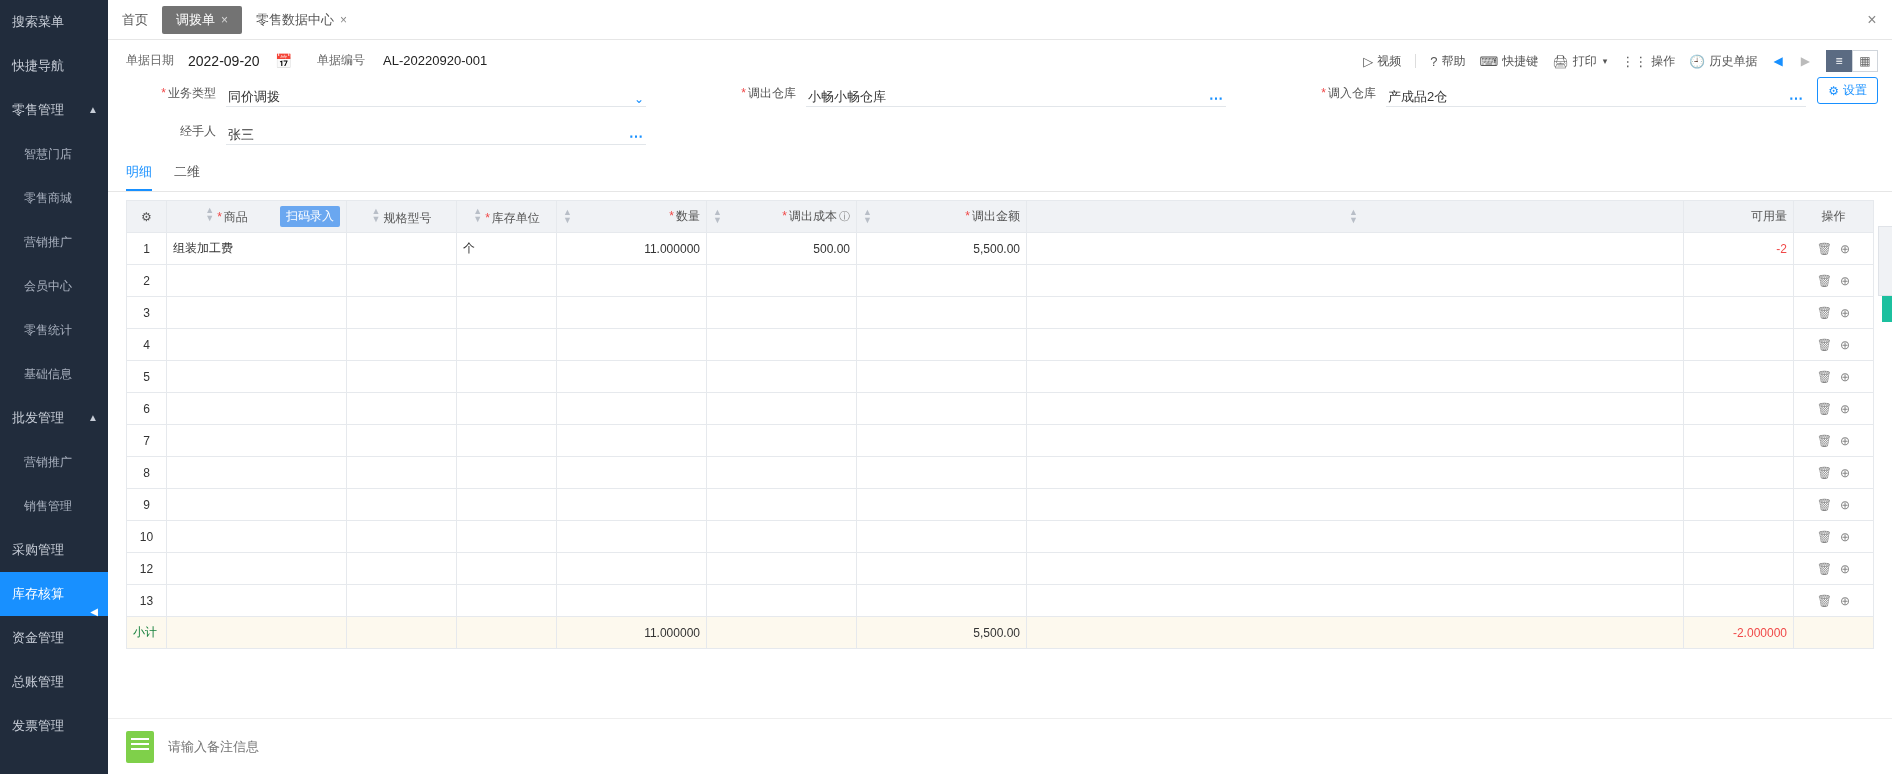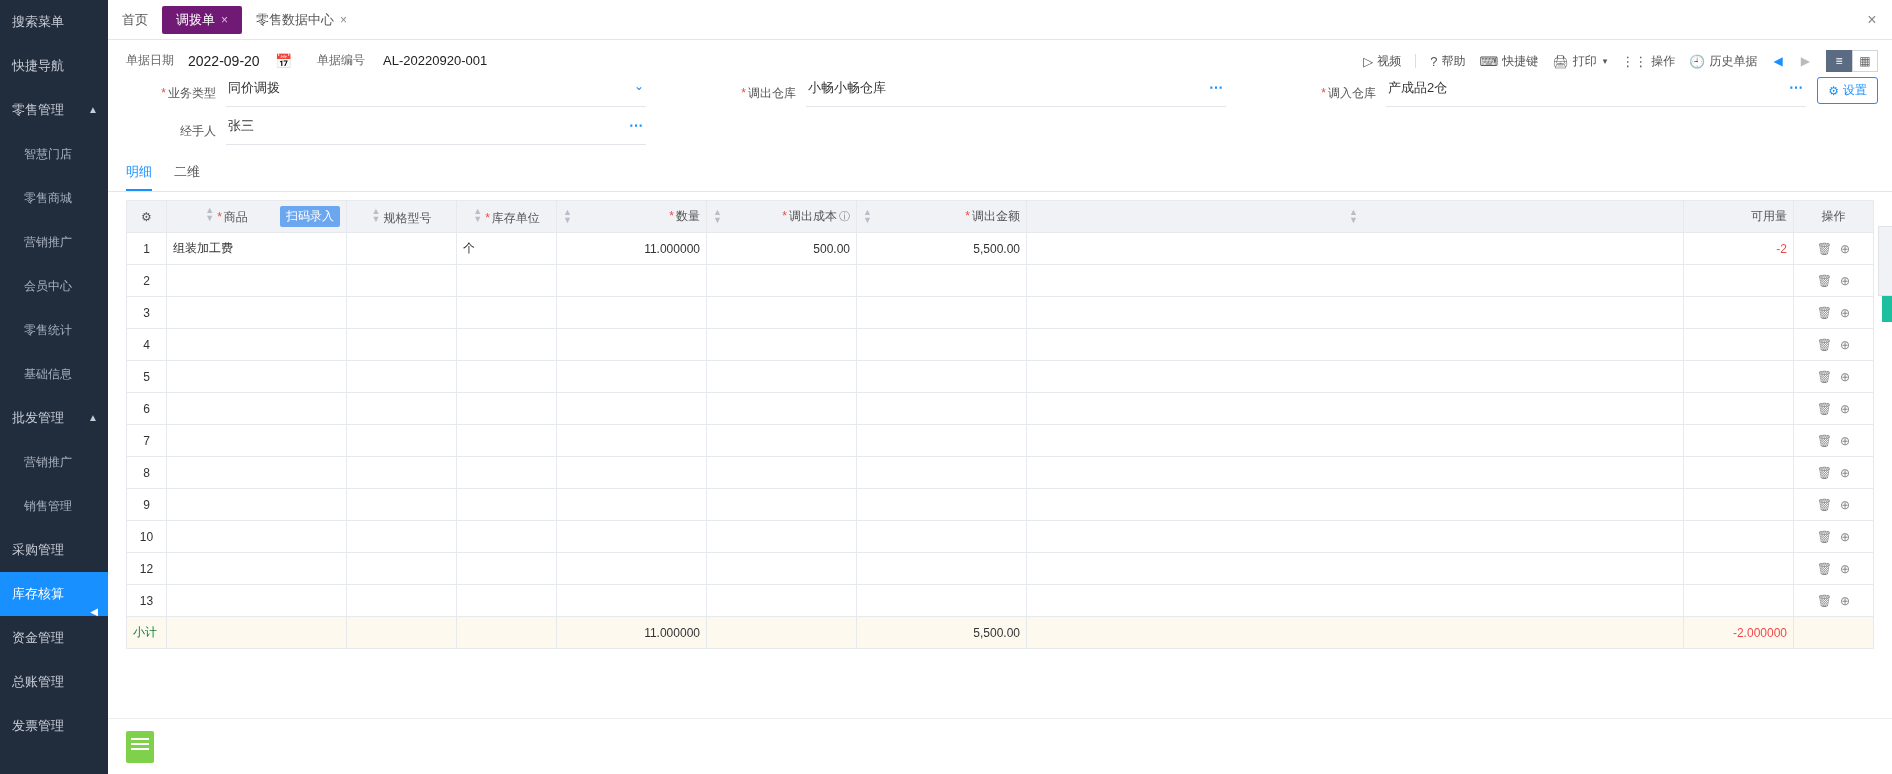--- a/index.html
+++ b/index.html
@@ -12,21 +12,21 @@
 .sidebar-item.section { display: flex; align-items: flex-end; justify-content: space-between; padding-right: 10px; }
 .sidebar-item.active { background: #1890ff; color: #fff; }
 .sidebar-item .caret { font-size: 10px; }
 
 
 .main { position: absolute; left: 108px; top: 0; right: 0; height: 774px; display: flex; flex-direction: column; }
 
 
 .tabs { height: 40px; display: flex; align-items: center; border-bottom: 1px solid #e6e6e6; position: relative; }
 .tab { padding: 0 14px; height: 28px; line-height: 28px; font-size: 13px; display: flex; align-items: center; gap: 6px; cursor: pointer; color: #555; }
-.tab.active { background: #701a75; color: #fff; border-radius: 2px; }
+.tab.active { background: #737373; color: #fff; border-radius: 2px; }
 .tab .close { font-size: 12px; opacity: .7; }
 .tabs-close-all { position: absolute; right: 10px; top: 10px; width: 20px; height: 20px; text-align: center; line-height: 20px; color: #888; cursor: pointer; font-size: 16px; }
 
 
 .formbar { padding: 12px 18px 6px; display: flex; align-items: center; gap: 14px; position: relative; }
 .formbar .lbl { color: #666; font-size: 12px; }
 .formbar .date { font-size: 14px; color: #222; margin-right: 2px; }
 .cal-icon { color: #1890ff; font-size: 14px; }
 .formbar .docno { font-size: 13px; color: #222; margin-left: 4px; text-align: right; }
 
@@ -37,21 +37,21 @@
 .view-toggle { display: flex; }
 .vt-btn { width: 26px; height: 22px; border: 1px solid #d0d5db; display: flex; align-items: center; justify-content: center; cursor: pointer; font-size: 12px; color: #666; }
 .vt-btn.active { background: #5b6b82; color: #fff; border-color: #5b6b82; }
 .pager-btn { color: #1890ff; cursor: pointer; padding: 0 2px; }
 
 
 .fields { padding: 4px 18px 10px; display: flex; gap: 60px; align-items: flex-start; position: relative; }
 .field-group { display: flex; align-items: center; gap: 10px; }
 .field-label { width: 90px; text-align: right; color: #555; font-size: 12px; }
 .req { color: #f04848; margin-right: 2px; }
-.field-input { width: 420px; height: 28px; border-bottom: 1px solid #e2e6ea; display: flex; align-items: flex-start; justify-content: space-between; padding: 0 2px; font-size: 13px; color: #333; cursor: pointer; gap: 12px; }
+.field-input { width: 420px; height: 28px; border-bottom: 1px solid #e2e6ea; display: flex; align-items: flex-end; justify-content: space-between; padding: 0 2px; font-size: 13px; color: #333; cursor: pointer; gap: 12px; }
 .field-input .chev { color: #1890ff; font-size: 12px; }
 .field-input .dots { color: #1890ff; letter-spacing: 1px; font-size: 14px; font-weight: bold; }
 .settings-btn { position: absolute; right: 14px; top: 2px; border: 1px solid #1890ff; color: #1890ff; padding: 4px 10px; border-radius: 3px; display: flex; align-items: center; gap: 4px; cursor: pointer; font-size: 12px; }
 
 .fields-row2 { padding: 0 18px 10px; }
 .fields-row2 .field-input { width: 420px; }
 
 
 .subtabs { padding: 8px 18px 0; display: flex; gap: 22px; border-bottom: 1px solid #e6e6e6; }
 .subtab { padding-bottom: 8px; font-size: 13px; color: #555; cursor: pointer; border-bottom: 2px solid transparent; }
@@ -476,16 +476,17 @@
           <td></td>
         </tr>
       </tfoot>
     </table>
   </div>
 
 </div>
 
 <div class="remark-bar">
   <div class="remark-icon"></div>
+  <input class="remark-input" placeholder="请输入备注信息" style="">
 </div>
 
 <div class="right-float"></div>
 <div class="right-float2"></div>
 
 </body></html>

